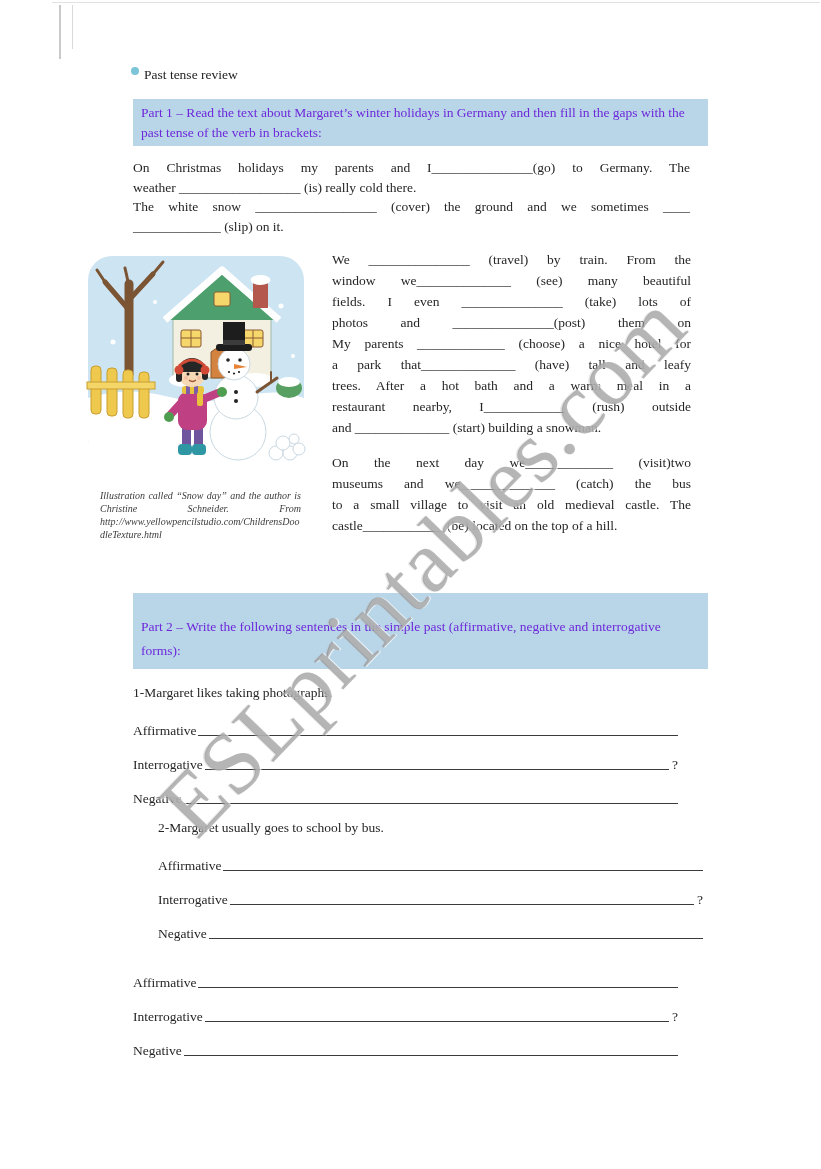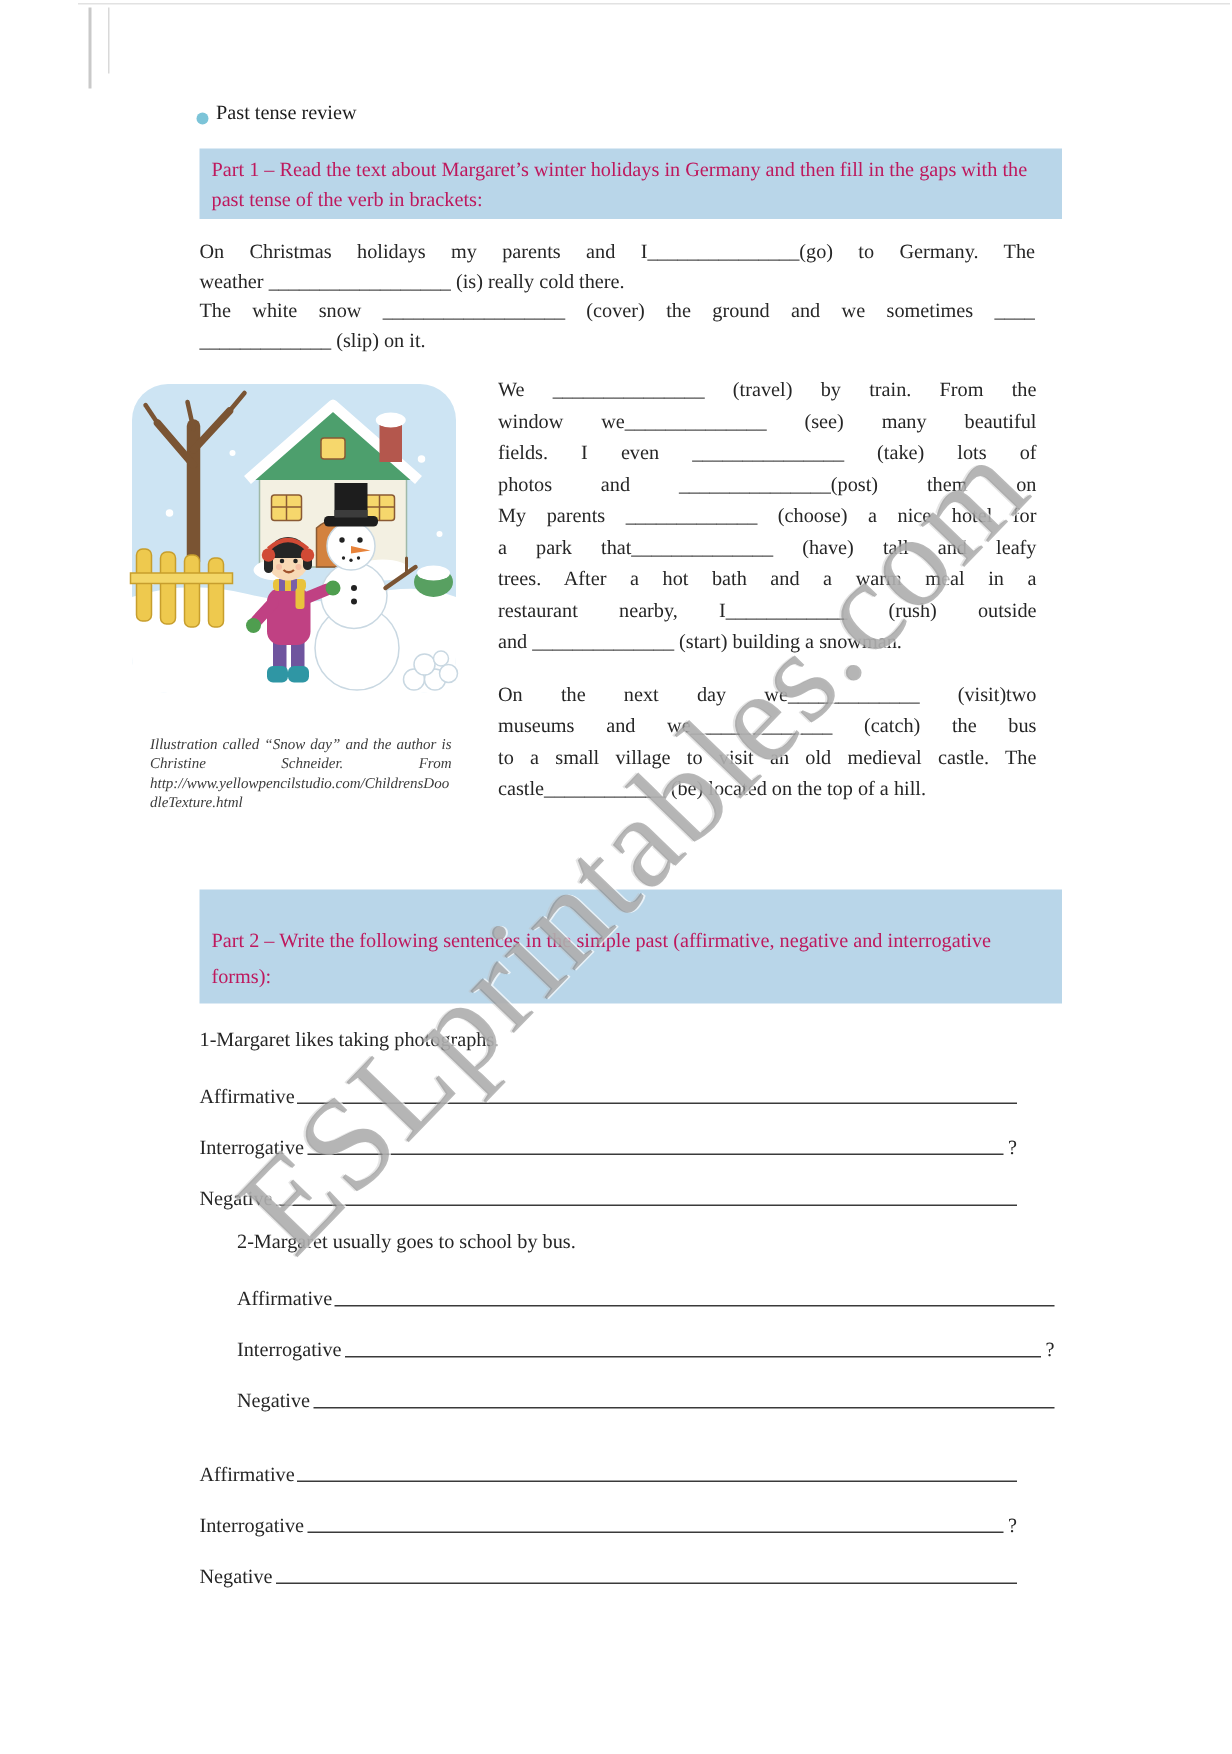--- a/index.html
+++ b/index.html
@@ -5,24 +5,24 @@
   html, body { margin: 0; padding: 0; background: #ffffff; }
   .page {
     position: relative; width: 821px; height: 1169px; background: #ffffff;
     overflow: hidden; font-family: "Liberation Serif", "DejaVu Serif", serif;
     color: #262626;
   }
   .scan-top { position: absolute; left: 52px; top: 2px; width: 768px; height: 1px; background: #e2e2e2; }
   .scan-v1 { position: absolute; left: 59px; top: 5px; width: 2px; height: 54px; background: #c9c9c9; }
   .scan-v2 { position: absolute; left: 72px; top: 5px; width: 1px; height: 44px; background: #d9d9d9; }
 
-  .title-row { position: absolute; left: 131px; top: 67px; display: flex; align-items: flex-end; gap: 5px; font-size: 13.5px; color: #1c1c1c; }
+  .title-row { position: absolute; left: 131px; top: 67px; display: flex; align-items: flex-start; gap: 5px; font-size: 13.5px; color: #1c1c1c; }
   .bullet { width: 8px; height: 8px; border-radius: 50%; background: #7cc4d8; flex: 0 0 auto; }
 
-  .section-header { position: absolute; left: 133px; width: 557px; background: #b9d6e9; color: #be185d; font-size: 13.5px; }
+  .section-header { position: absolute; left: 133px; width: 557px; background: #b9d6e9; color: #6d28d9; font-size: 13.5px; }
   #part1-header { top: 99px; line-height: 19.5px; padding: 4px 10px 4px 8px; }
   #part2-header { top: 593px; line-height: 24px; padding: 22px 10px 6px 8px; }
 
   .jpara .jline { text-align: justify; text-align-last: justify; }
   .jpara .jline:last-child { text-align-last: auto; }
 
   .intro { position: absolute; left: 133px; top: 158px; width: 557px; font-size: 13.5px; line-height: 19.5px; }
   .col-right { position: absolute; left: 332px; top: 249px; width: 359px; font-size: 13.5px; line-height: 21px; }
   .col-right .jpara + .jpara { margin-top: 14px; }
 

